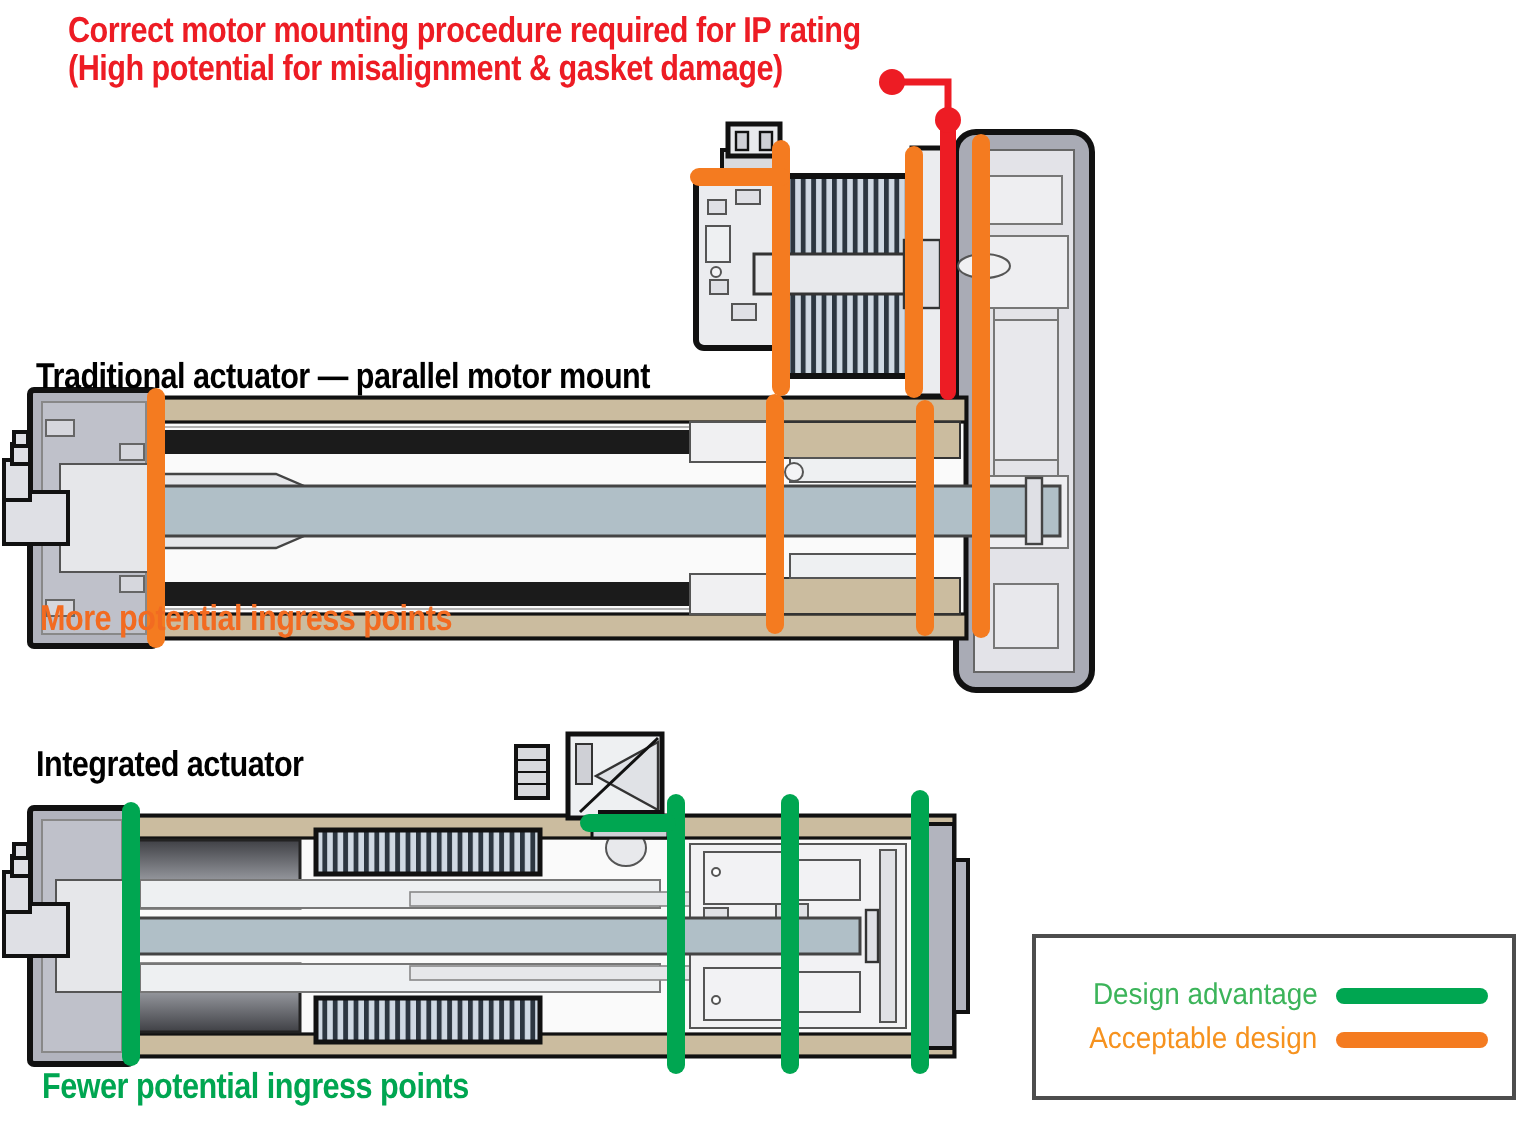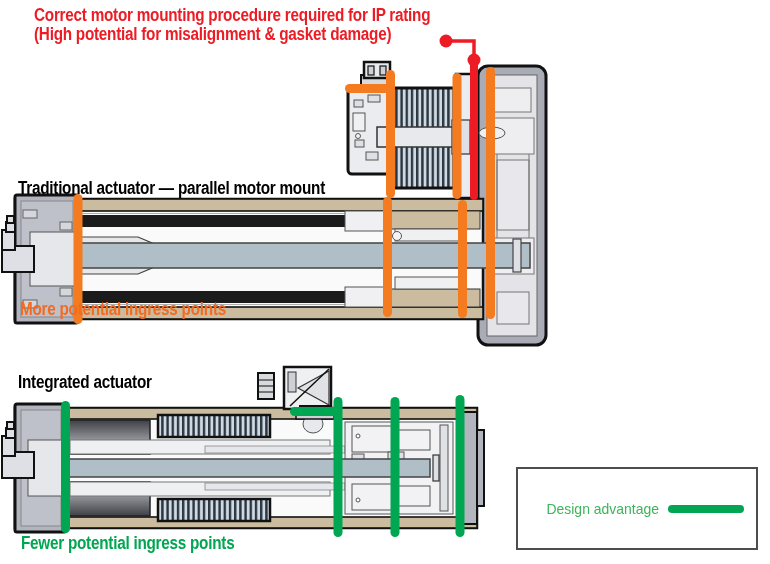--- a/index.html
+++ b/index.html
@@ -217,15 +217,19 @@
 
 <div class="lbl" style="left: 18px; top: 373px; color: rgb(0, 0, 0);">Integrated actuator</div>
 
 <div class="lbl" style="left: 21px; top: 534px; color: rgb(0, 166, 81);">Fewer potential ingress points</div>
 
 <div class="legend-box">
   <div class="legend-row">
     <span class="legend-label" style="color: rgb(60, 180, 90);">Design advantage</span>
     <span class="legend-bar" style="background: rgb(0, 166, 81);"></span>
   </div>
+  <div class="legend-row">
+    <span class="legend-label" style="color: rgb(246, 146, 30);">Acceptable design</span>
+    <span class="legend-bar" style="background: rgb(244, 123, 32);"></span>
+  </div>
 </div>
 
 </div>
 
 </body></html>

